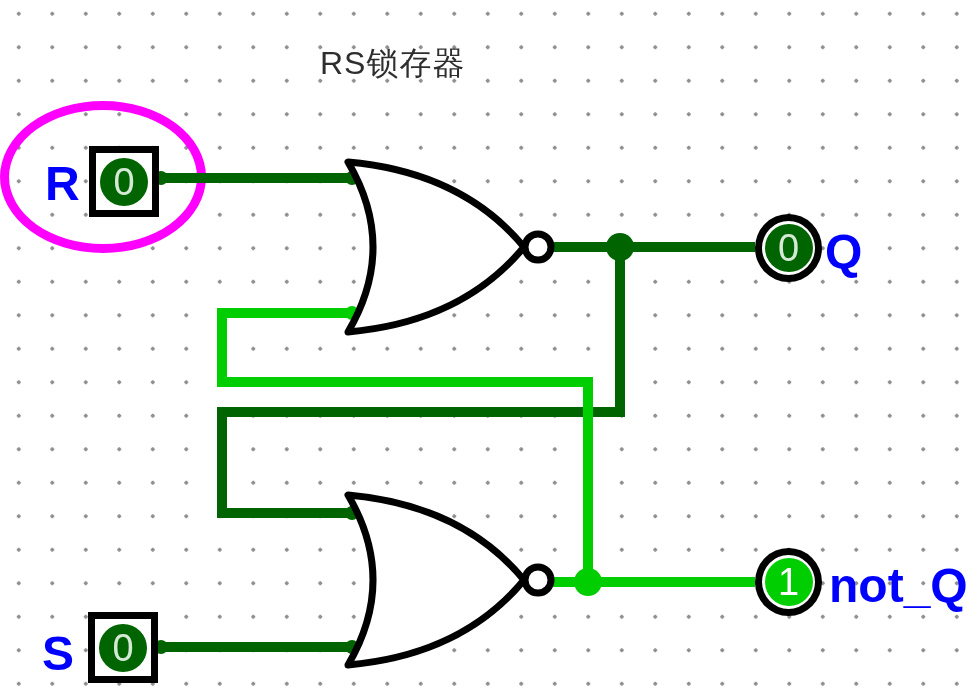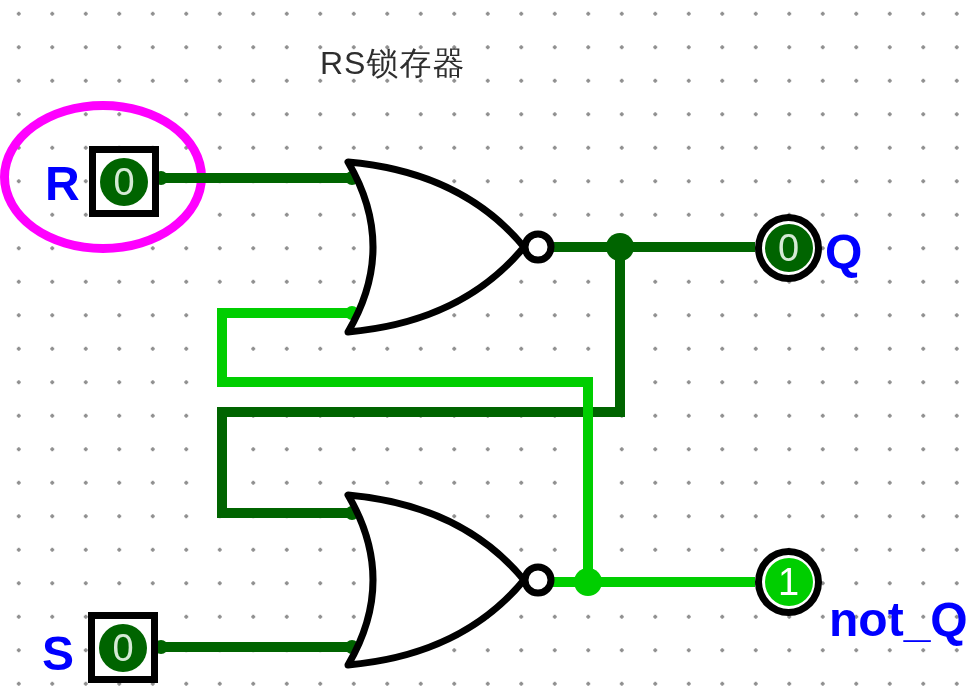--- a/index.html
+++ b/index.html
@@ -102,15 +102,15 @@
   </div>
 
   <div class="pin-ring" style="left:755px;top:214px;">
     <div class="pin-circle low">0</div>
   </div>
   <div class="pin-label" style="left:825px;top:228px;">Q</div>
 
   <div class="pin-ring" style="left:755px;top:548px;">
     <div class="pin-circle high">1</div>
   </div>
-  <div class="pin-label" style="left:829px;top:596px;">not_Q</div>
+  <div class="pin-label" style="left:829px;top:562px;">not_Q</div>
 
 </div>
 
 </body></html>

